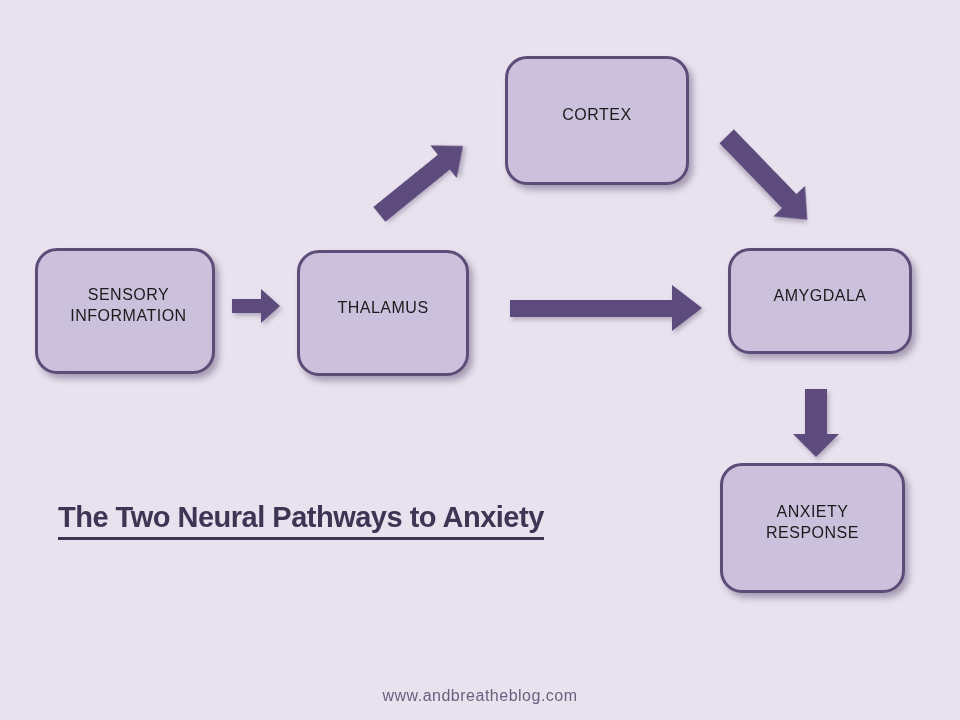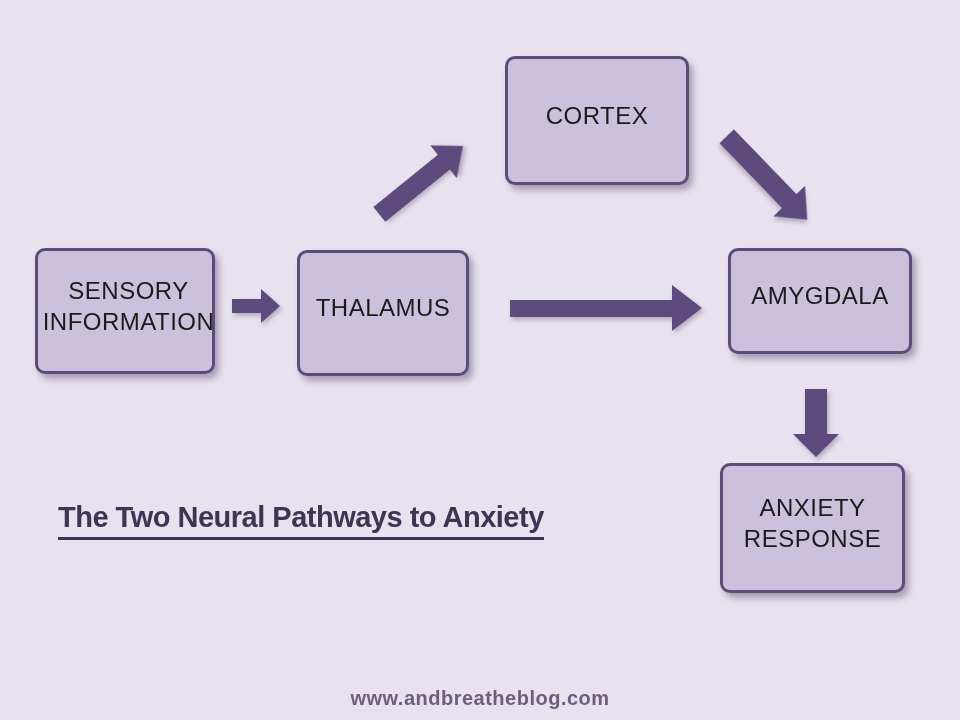--- a/index.html
+++ b/index.html
@@ -16,27 +16,27 @@
     position: relative;
     width: 960px;
     height: 720px;
     background: #e7e2ee;
   }
   .node {
     position: absolute;
     box-sizing: border-box;
     background: #cbc1dc;
     border: 3px solid #5d4b78;
-    border-radius: 10px;
+    border-radius: 22px;
     box-shadow: 4px 5px 6px rgba(92, 75, 112, 0.45);
     display: flex;
     align-items: center;
     justify-content: center;
     text-align: center;
-    font-size: 24px;
+    font-size: 16px;
     line-height: 1.3;
     letter-spacing: 0.5px;
     color: #1b1b1b;
     padding: 6px 6px 16px 6px;
   }
   .node-sensory  { left: 35px;  top: 248px; width: 180px; height: 126px; padding-left: 13px; }
   .node-thalamus { left: 297px; top: 250px; width: 172px; height: 126px; }
   .node-cortex   { left: 505px; top: 56px;  width: 184px; height: 129px; }
   .node-amygdala { left: 720px; top: 248px; width: 184px; height: 106px; margin-left: 8px; }
   .node-anxiety  { left: 720px; top: 463px; width: 185px; height: 130px; }
@@ -63,24 +63,23 @@
     padding-bottom: 3px;
     display: inline-block;
     white-space: nowrap;
   }
   .footer {
     position: absolute;
     left: 0;
     right: 0;
     top: 687px;
     text-align: center;
-    font-size: 20px;
+    font-size: 16px;
     letter-spacing: 0.5px;
     color: #6d5e7e;
-    font-weight: bold;
   }
 </style>
 </head>
 <body>
 
 <div class="slide">
 
   <div class="node node-sensory">
     <span>SENSORY INFORMATION</span>
   </div>

